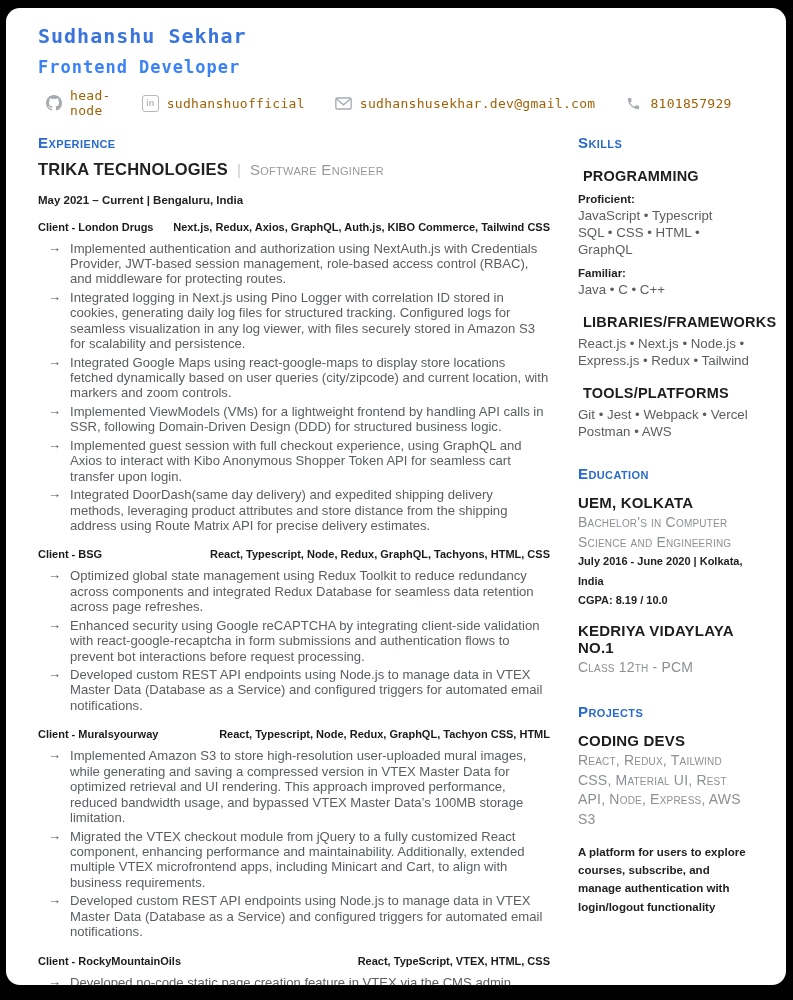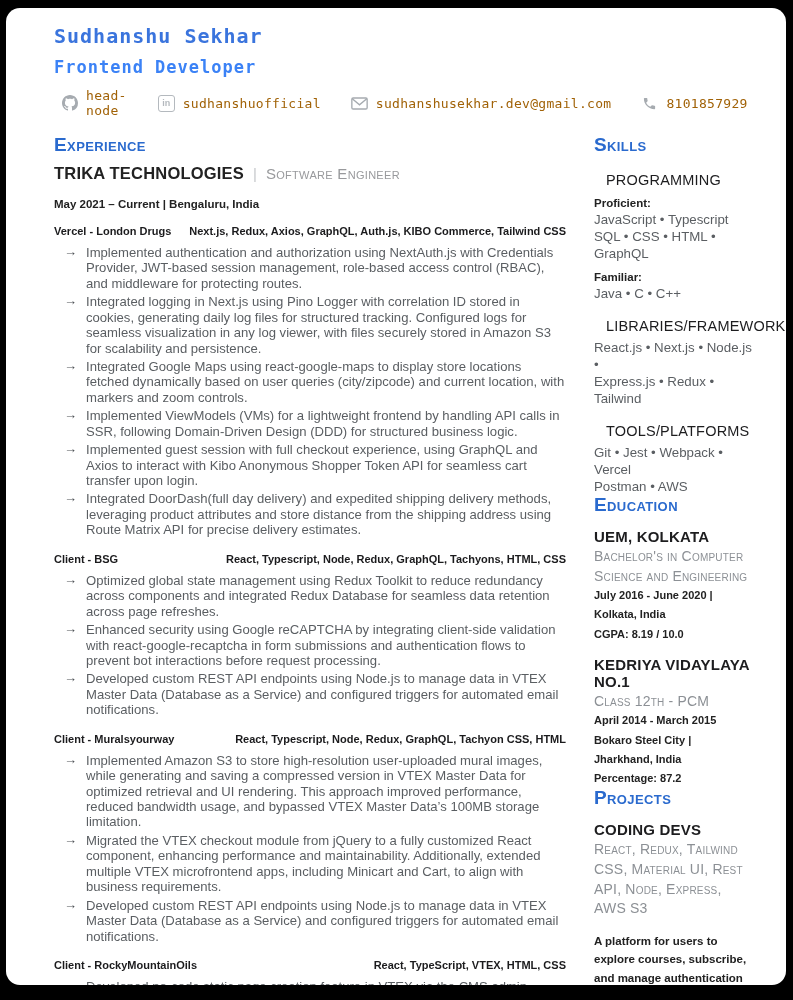--- a/index.html
+++ b/index.html
@@ -4,21 +4,21 @@
 <style>
   html,body{margin:0;padding:0;}
   body{
     width:793px;height:1000px;background:#000;position:relative;
     font-family:"Liberation Sans",sans-serif;
     -webkit-font-smoothing:antialiased;
   }
   .card{
     position:absolute;left:6px;top:8px;width:780px;height:977px;
     background:#fff;border-radius:14px;overflow:hidden;box-sizing:border-box;
-    padding:14px 34px 0 48px;
+    padding:14px 34px 0 32px;
   }
   
   .name{
     font-family:"DejaVu Sans Mono",monospace;
     font-size:20px;font-weight:700;color:#3a74dd;margin:2px 0 0 0;letter-spacing:1px;
   }
   .title{
     font-family:"DejaVu Sans Mono",monospace;
     font-size:17px;font-weight:700;color:#3b82f6;margin:9px 0 0 0;letter-spacing:1px;
   }
@@ -31,43 +31,43 @@
   .li-badge{
     width:15px;height:15px;border:1.4px solid #b4b9be;border-radius:3px;
     font-family:"Liberation Sans",sans-serif;font-size:9px;font-weight:700;color:#b4b9be;
     display:inline-flex;align-items:center;justify-content:center;line-height:1;
   }
   
   .columns{display:flex;margin-top:17px;}
   .col-left{width:512px;flex:0 0 512px;margin-right:28px;}
   .col-right{flex:1;min-width:0;}
   .sec-heading{
-    font-variant:small-caps;font-weight:700;font-size:19px;color:#2a6ace;
+    font-variant:small-caps;font-weight:700;font-size:15px;color:#2a6ace;
     letter-spacing:.4px;margin:0 0 8px 0;line-height:1.1;
   }
   
   .company-row{display:flex;align-items:center;margin-top:4px;}
   .company{font-size:16.5px;font-weight:700;color:#222;letter-spacing:.2px;}
   .pipe{color:#c6c8cb;font-size:15px;margin:0 9px;font-weight:400;}
   .role{font-variant:small-caps;font-size:15px;color:#98999c;font-weight:500;letter-spacing:.3px;}
   .exp-meta{font-size:11.5px;font-weight:700;color:#222;margin-top:15px;}
   .client-row{display:flex;justify-content:space-between;align-items:baseline;margin-top:15px;}
   .client-name{font-size:11px;font-weight:700;color:#1b1b1d;}
   .client-stack{font-size:11px;font-weight:700;color:#1b1b1d;text-align:left;}
   .bullets{margin-top:8px;}
   .bullet{
     position:relative;margin:0 0 3px 10px;padding-left:22px;
     font-size:13.1px;line-height:1.18;color:#5a5e62;
   }
   .bullet .arrow{position:absolute;left:0;top:-1px;color:#4c5055;font-size:13px;}
   
-  .r-sub{font-size:14.5px;font-weight:400;color:#1d1d1f;letter-spacing:.2px;margin:16px 0 5px 12px;}
+  .r-sub{font-size:14.5px;font-weight:700;color:#1d1d1f;letter-spacing:.2px;margin:16px 0 5px 5px;}
   .r-label{font-size:11.5px;font-weight:700;color:#222;margin:9px 0 2px 0;}
   .r-list{font-size:13.3px;color:#5a5e62;line-height:1.28;}
-  .gap-lg{}
+  .gap-lg{margin-top:26px;}
   .edu-name{font-size:15px;font-weight:700;color:#1d1d1f;margin:12px 0 2px 0;letter-spacing:.2px;}
   .edu-sub{font-variant:small-caps;font-size:14px;color:#8c9095;line-height:1.4;letter-spacing:.2px;}
   .edu-meta{font-size:11px;font-weight:700;color:#222;line-height:1.75;}
   .proj-desc{font-size:11.5px;font-weight:700;color:#222;line-height:1.6;margin-top:13px;}
   svg{display:block;}
 </style>
 </head>
 <body>
 
 <div class="card">
@@ -120,30 +120,30 @@
       <div class="sec-heading">Experience</div>
 
       <div class="company-row">
         <span class="company">TRIKA TECHNOLOGIES</span>
         <span class="pipe">|</span>
         <span class="role">Software Engineer</span>
       </div>
       <div class="exp-meta">May 2021 – Current | Bengaluru, India</div>
 
       <div class="client-row">
-        <span class="client-name">Vercel - London Drugs</span>
+        <span class="client-name">Client - London Drugs</span>
         <span class="client-stack">Next.js, Redux, Axios, GraphQL, Auth.js, KIBO Commerce, Tailwind CSS</span>
       </div>
       <div class="bullets">
         <div class="bullet"><span class="arrow">→</span><span>Implemented authentication and authorization using NextAuth.js with Credentials Provider, JWT-based session management, role-based access control (RBAC), and middleware for protecting routes.</span></div>
         <div class="bullet"><span class="arrow">→</span><span>Integrated logging in Next.js using Pino Logger with correlation ID stored in cookies, generating daily log files for structured tracking. Configured logs for seamless visualization in any log viewer, with files securely stored in Amazon S3 for scalability and persistence.</span></div>
         <div class="bullet"><span class="arrow">→</span><span>Integrated Google Maps using react-google-maps to display store locations fetched dynamically based on user queries (city/zipcode) and current location, with markers and zoom controls.</span></div>
         <div class="bullet"><span class="arrow">→</span><span>Implemented ViewModels (VMs) for a lightweight frontend by handling API calls in SSR, following Domain-Driven Design (DDD) for structured business logic.</span></div>
         <div class="bullet"><span class="arrow">→</span><span>Implemented guest session with full checkout experience, using GraphQL and Axios to interact with Kibo Anonymous Shopper Token API for seamless cart transfer upon login.</span></div>
-        <div class="bullet"><span class="arrow">→</span><span>Integrated DoorDash(full day delivery) and expedited shipping delivery methods, leveraging product attributes and store distance from the shipping address using Route Matrix API for precise delivery estimates.</span></div>
+        <div class="bullet"><span class="arrow">→</span><span>Integrated DoorDash(same day delivery) and expedited shipping delivery methods, leveraging product attributes and store distance from the shipping address using Route Matrix API for precise delivery estimates.</span></div>
       </div>
 
       <div class="client-row">
         <span class="client-name">Client - BSG</span>
         <span class="client-stack">React, Typescript, Node, Redux, GraphQL, Tachyons, HTML, CSS</span>
       </div>
       <div class="bullets">
         <div class="bullet"><span class="arrow">→</span><span>Optimized global state management using Redux Toolkit to reduce redundancy across components and integrated Redux Database for seamless data retention across page refreshes.</span></div>
         <div class="bullet"><span class="arrow">→</span><span>Enhanced security using Google reCAPTCHA by integrating client-side validation with react-google-recaptcha in form submissions and authentication flows to prevent bot interactions before request processing.</span></div>
         <div class="bullet"><span class="arrow">→</span><span>Developed custom REST API endpoints using Node.js to manage data in VTEX Master Data (Database as a Service) and configured triggers for automated email notifications.</span></div>
@@ -202,25 +202,20 @@
         <div class="edu-sub">Bachelor's in Computer Science and Engineering</div>
         <div class="edu-meta">
           <div>July 2016 - June 2020 | Kolkata, India</div>
           <div>CGPA: 8.19 / 10.0</div>
         </div>
       </div>
 
       <div>
         <div class="edu-name">KEDRIYA VIDAYLAYA NO.1</div>
         <div class="edu-sub">Class 12th - PCM</div>
-        <div class="edu-meta">
-          <div>April 2014 - March 2015</div>
-          <div>Bokaro Steel City | Jharkhand, India</div>
-          <div>Percentage: 87.2</div>
-        </div>
       </div>
 
       <div class="sec-heading gap-lg">Projects</div>
 
       <div>
         <div class="edu-name">CODING DEVS</div>
         <div class="edu-sub">React, Redux, Tailwind CSS, Material UI, Rest API, Node, Express, AWS S3</div>
         <div class="proj-desc">A platform for users to explore courses, subscribe, and manage authentication with login/logout functionality</div>
       </div>
 

